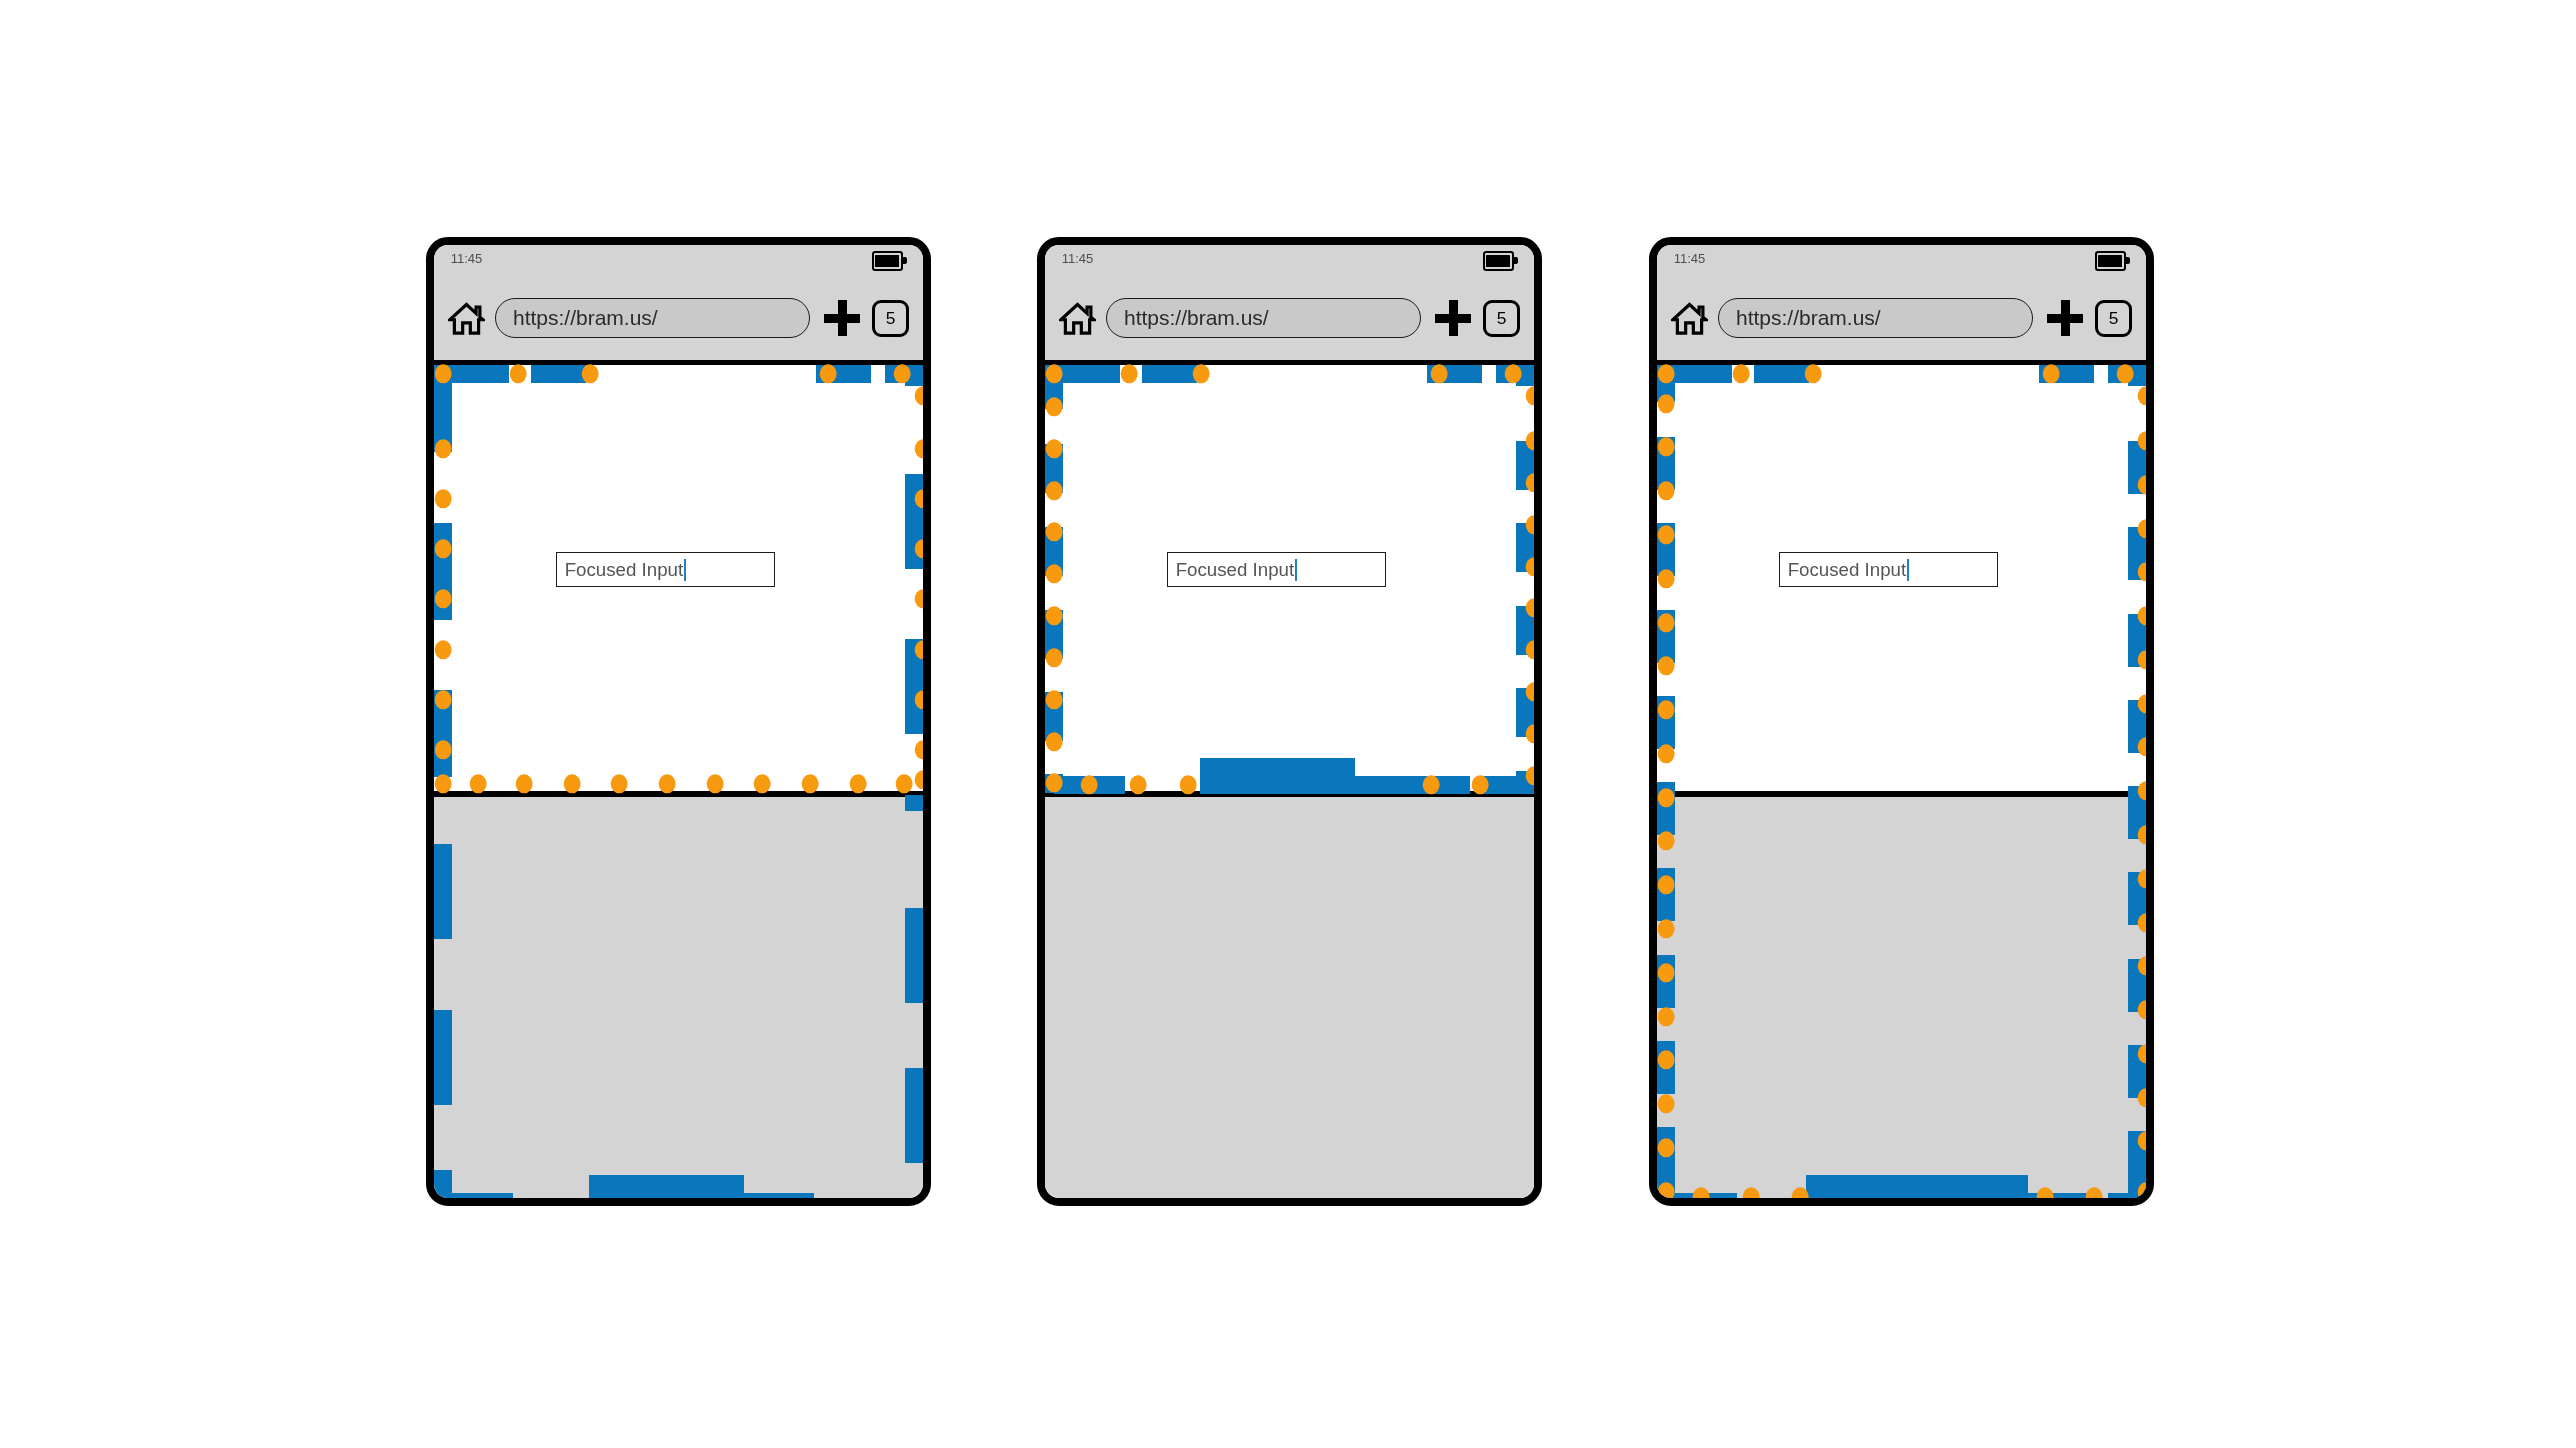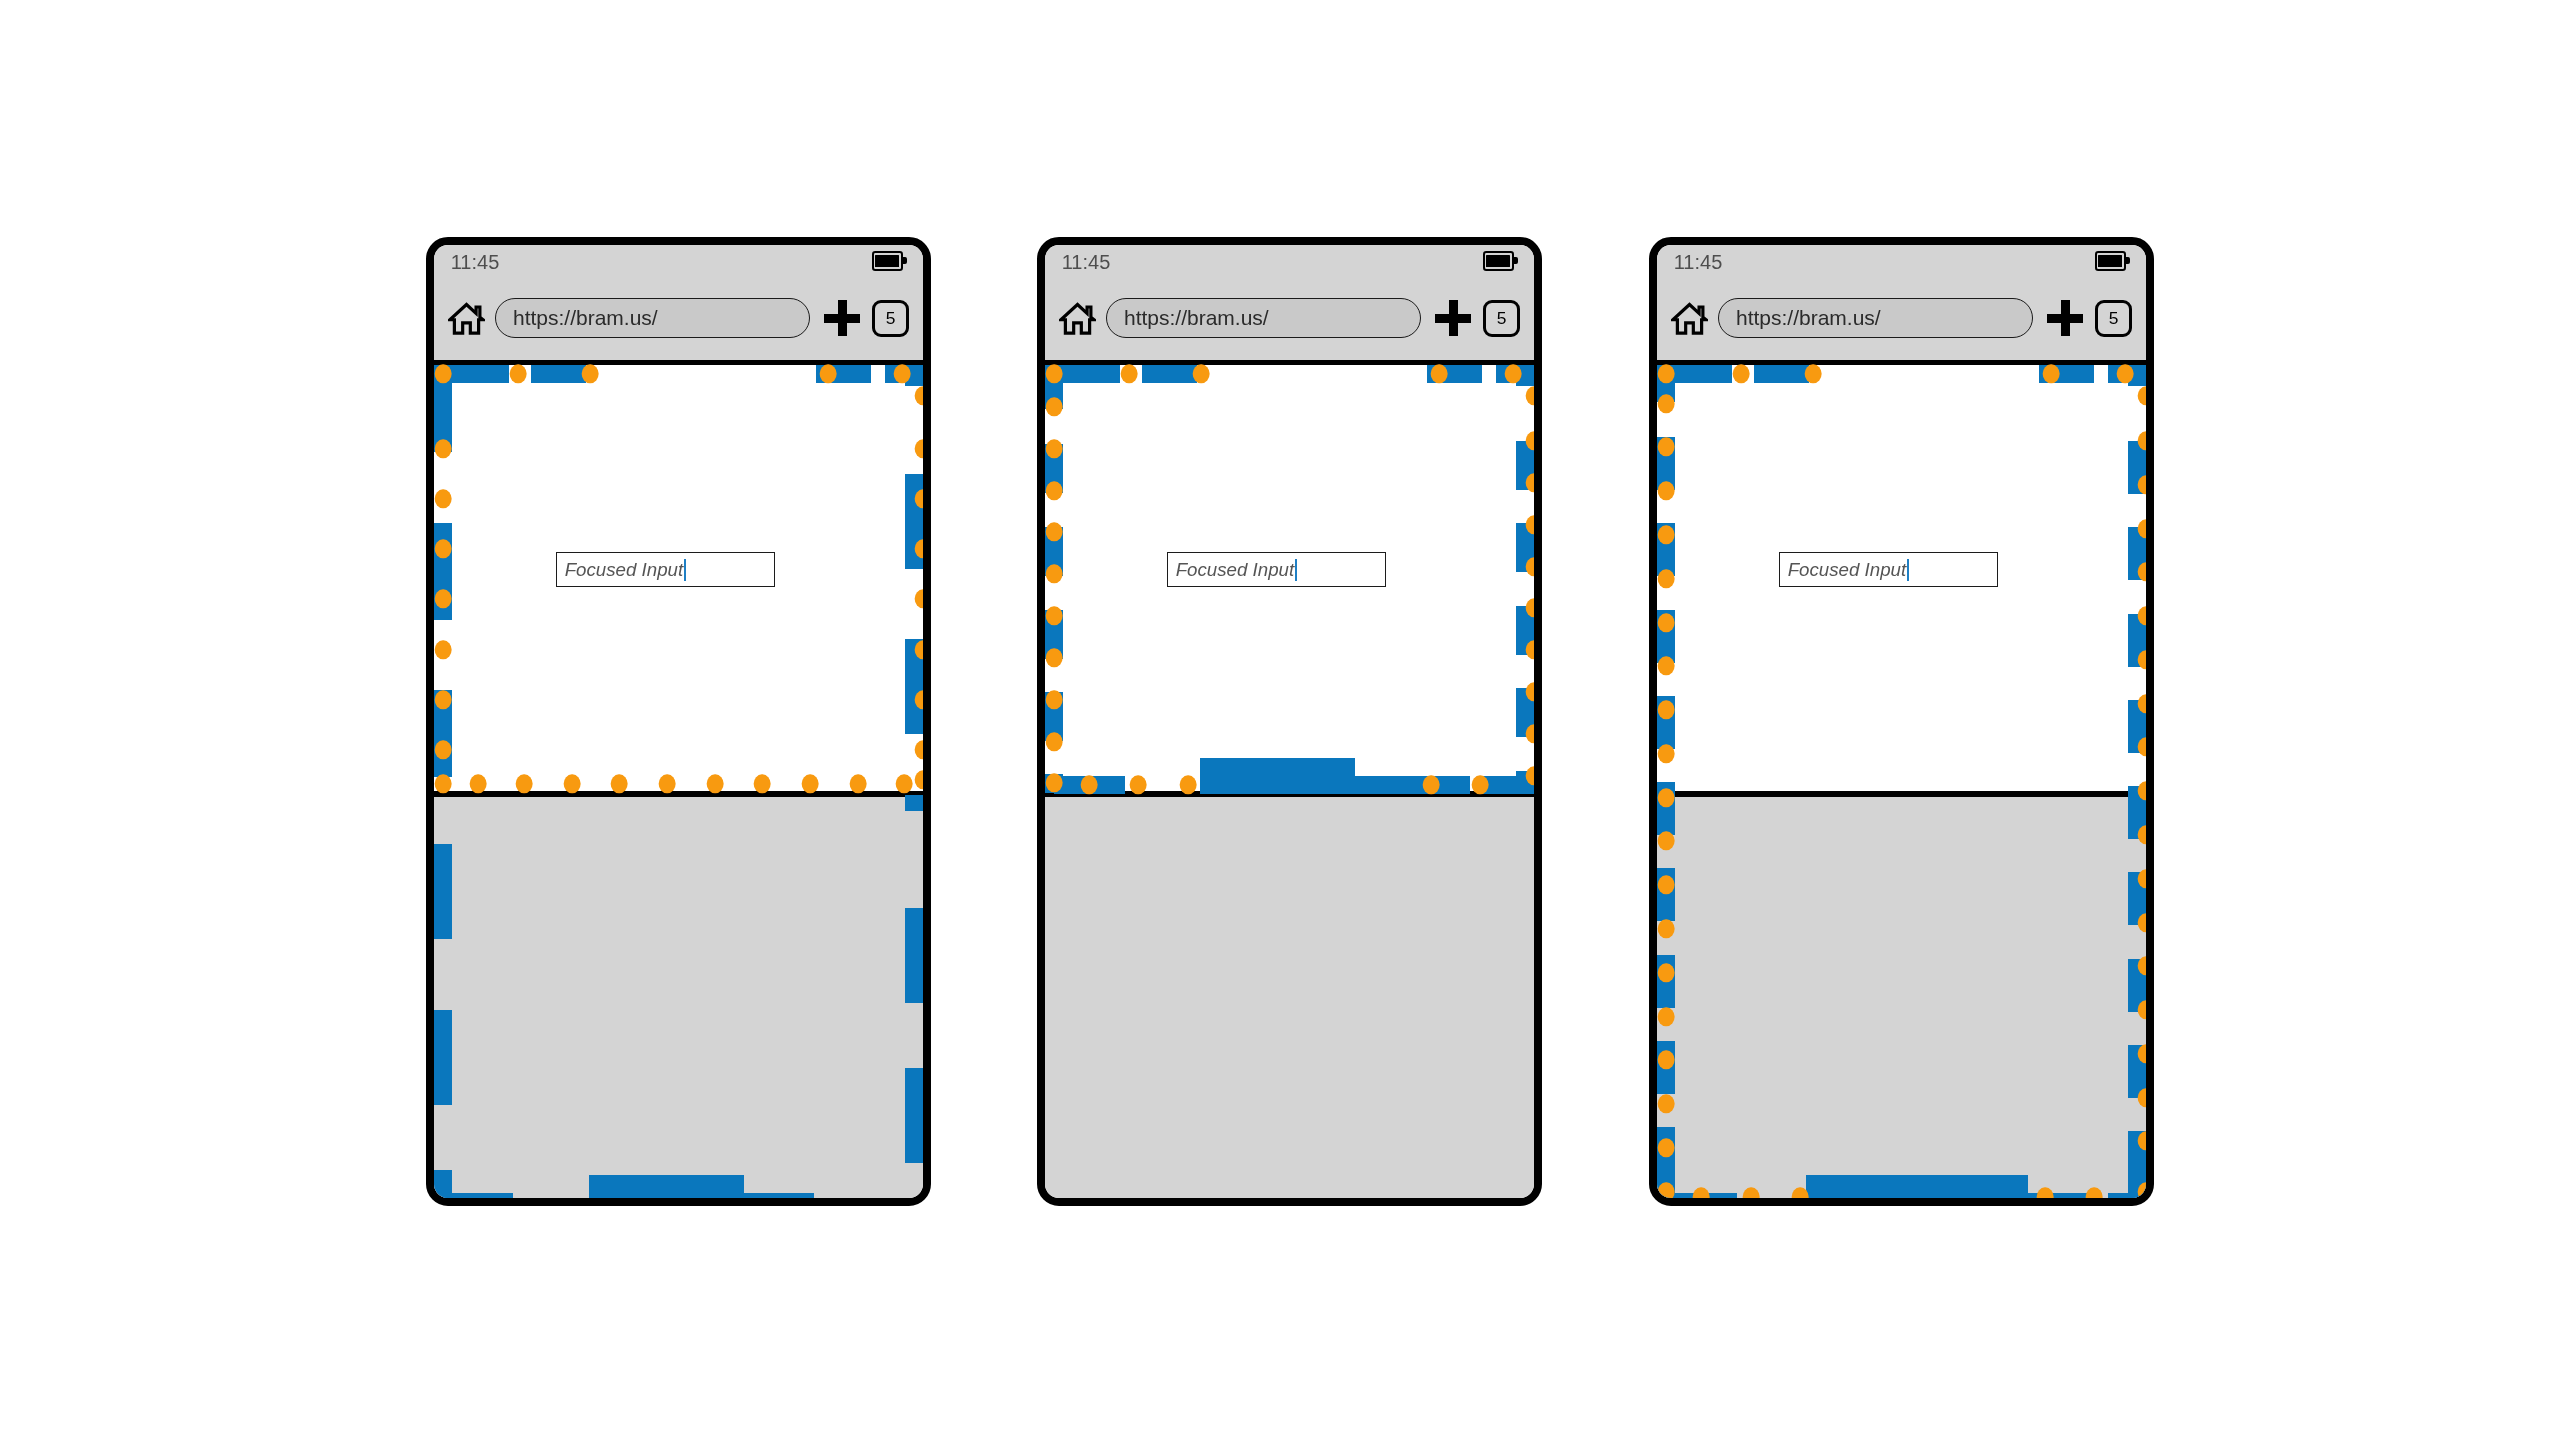--- a/index.html
+++ b/index.html
@@ -50,21 +50,21 @@
   .statusbar {
     position: absolute;
     left: 0; top: 0;
     width: 100%;
     height: 33px;
   }
   .clock {
     position: absolute;
     left: 16.7px;
     top: 6.4px;
-    font-size: 20px;
+    font-size: 13px;
     color: #4e4e4e;
     letter-spacing: 0px;
     font-family: "Liberation Sans", sans-serif;
   }
   .battery {
     position: absolute;
     right: 15.5px;
     top: 5.8px;
     width: 36px;
     height: 20px;
@@ -198,21 +198,20 @@
   .focused-input {
     position: absolute;
     width: 219px;
     height: 35px;
     border: 1.9px solid #1c1c1c;
     background: #ffffff;
     box-sizing: border-box;
     display: flex;
     align-items: center;
     padding-left: 7.7px;
-    font-style: italic;
   }
   .focused-input .value {
     font-size: 18.7px;
     color: #555555;
     white-space: nowrap;
     font-family: "Liberation Sans", sans-serif;
   }
   .caret {
     display: inline-block;
     width: 2.6px;

